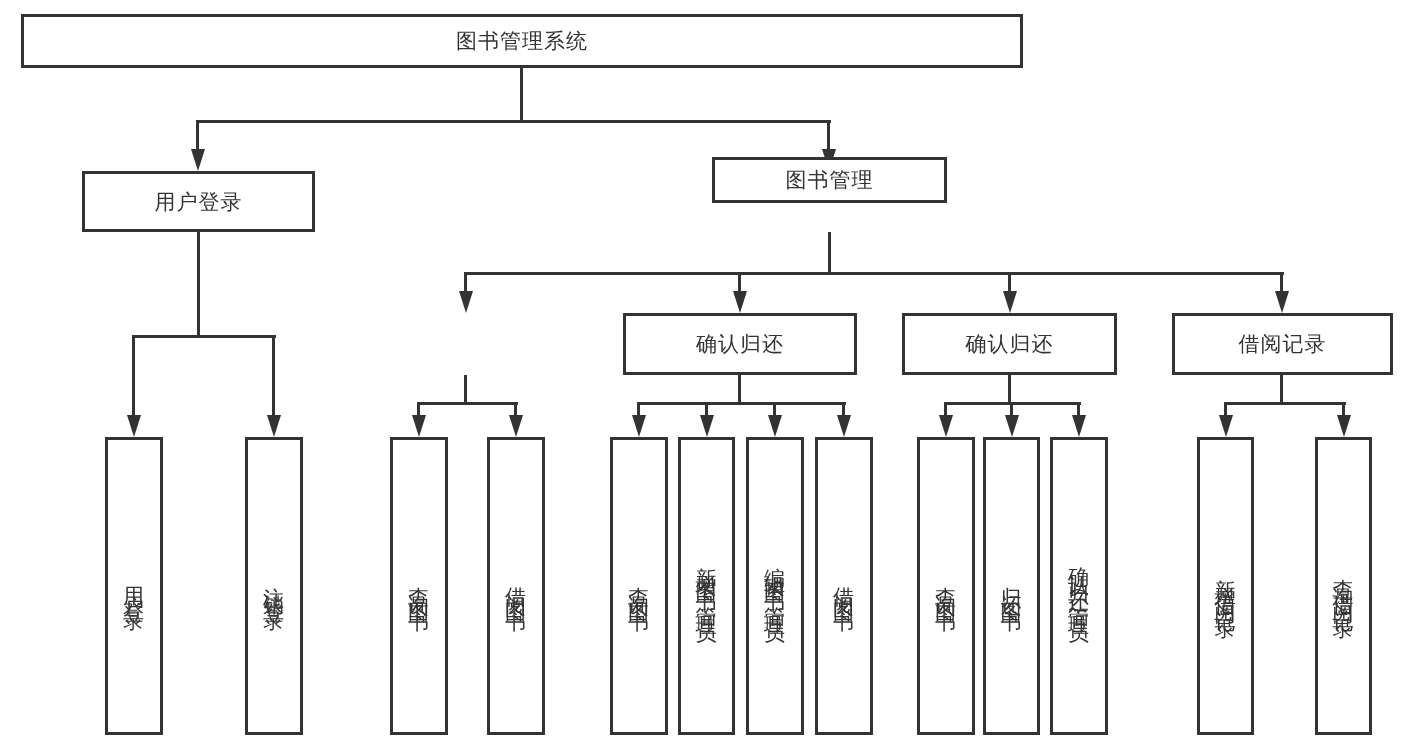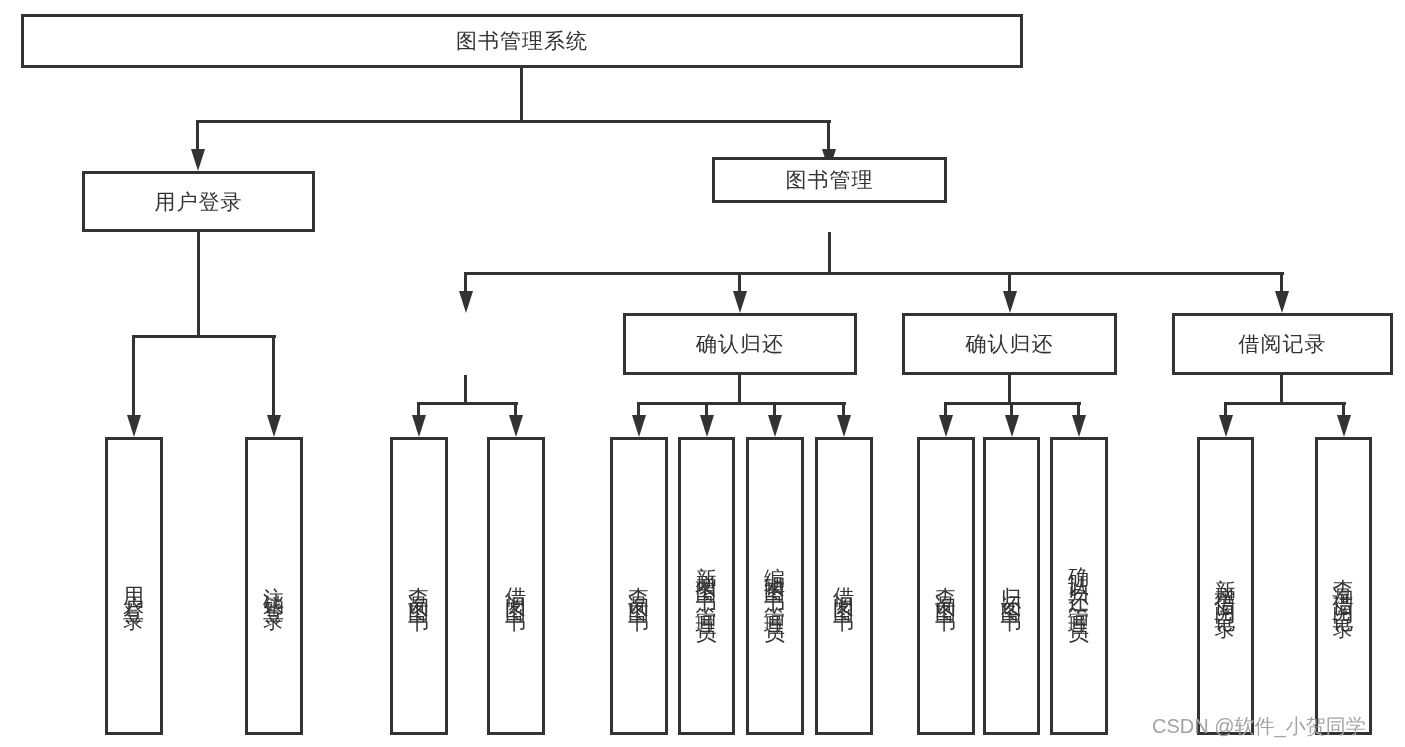--- a/index.html
+++ b/index.html
@@ -149,15 +149,14 @@
     <span class="lbl">确认归还（管理员）</span>
   </div>
 
   <div class="node v" style="left:1197px;top:437px;width:57px;height:298px">
     <span class="lbl">新增借阅记录</span>
   </div>
   <div class="node v" style="left:1315px;top:437px;width:57px;height:298px">
     <span class="lbl">查询借阅记录</span>
   </div>
 
-  <div id="watermark">CSDN @软件_小贺同学</div>
 
 </div>
 
 </body></html>

